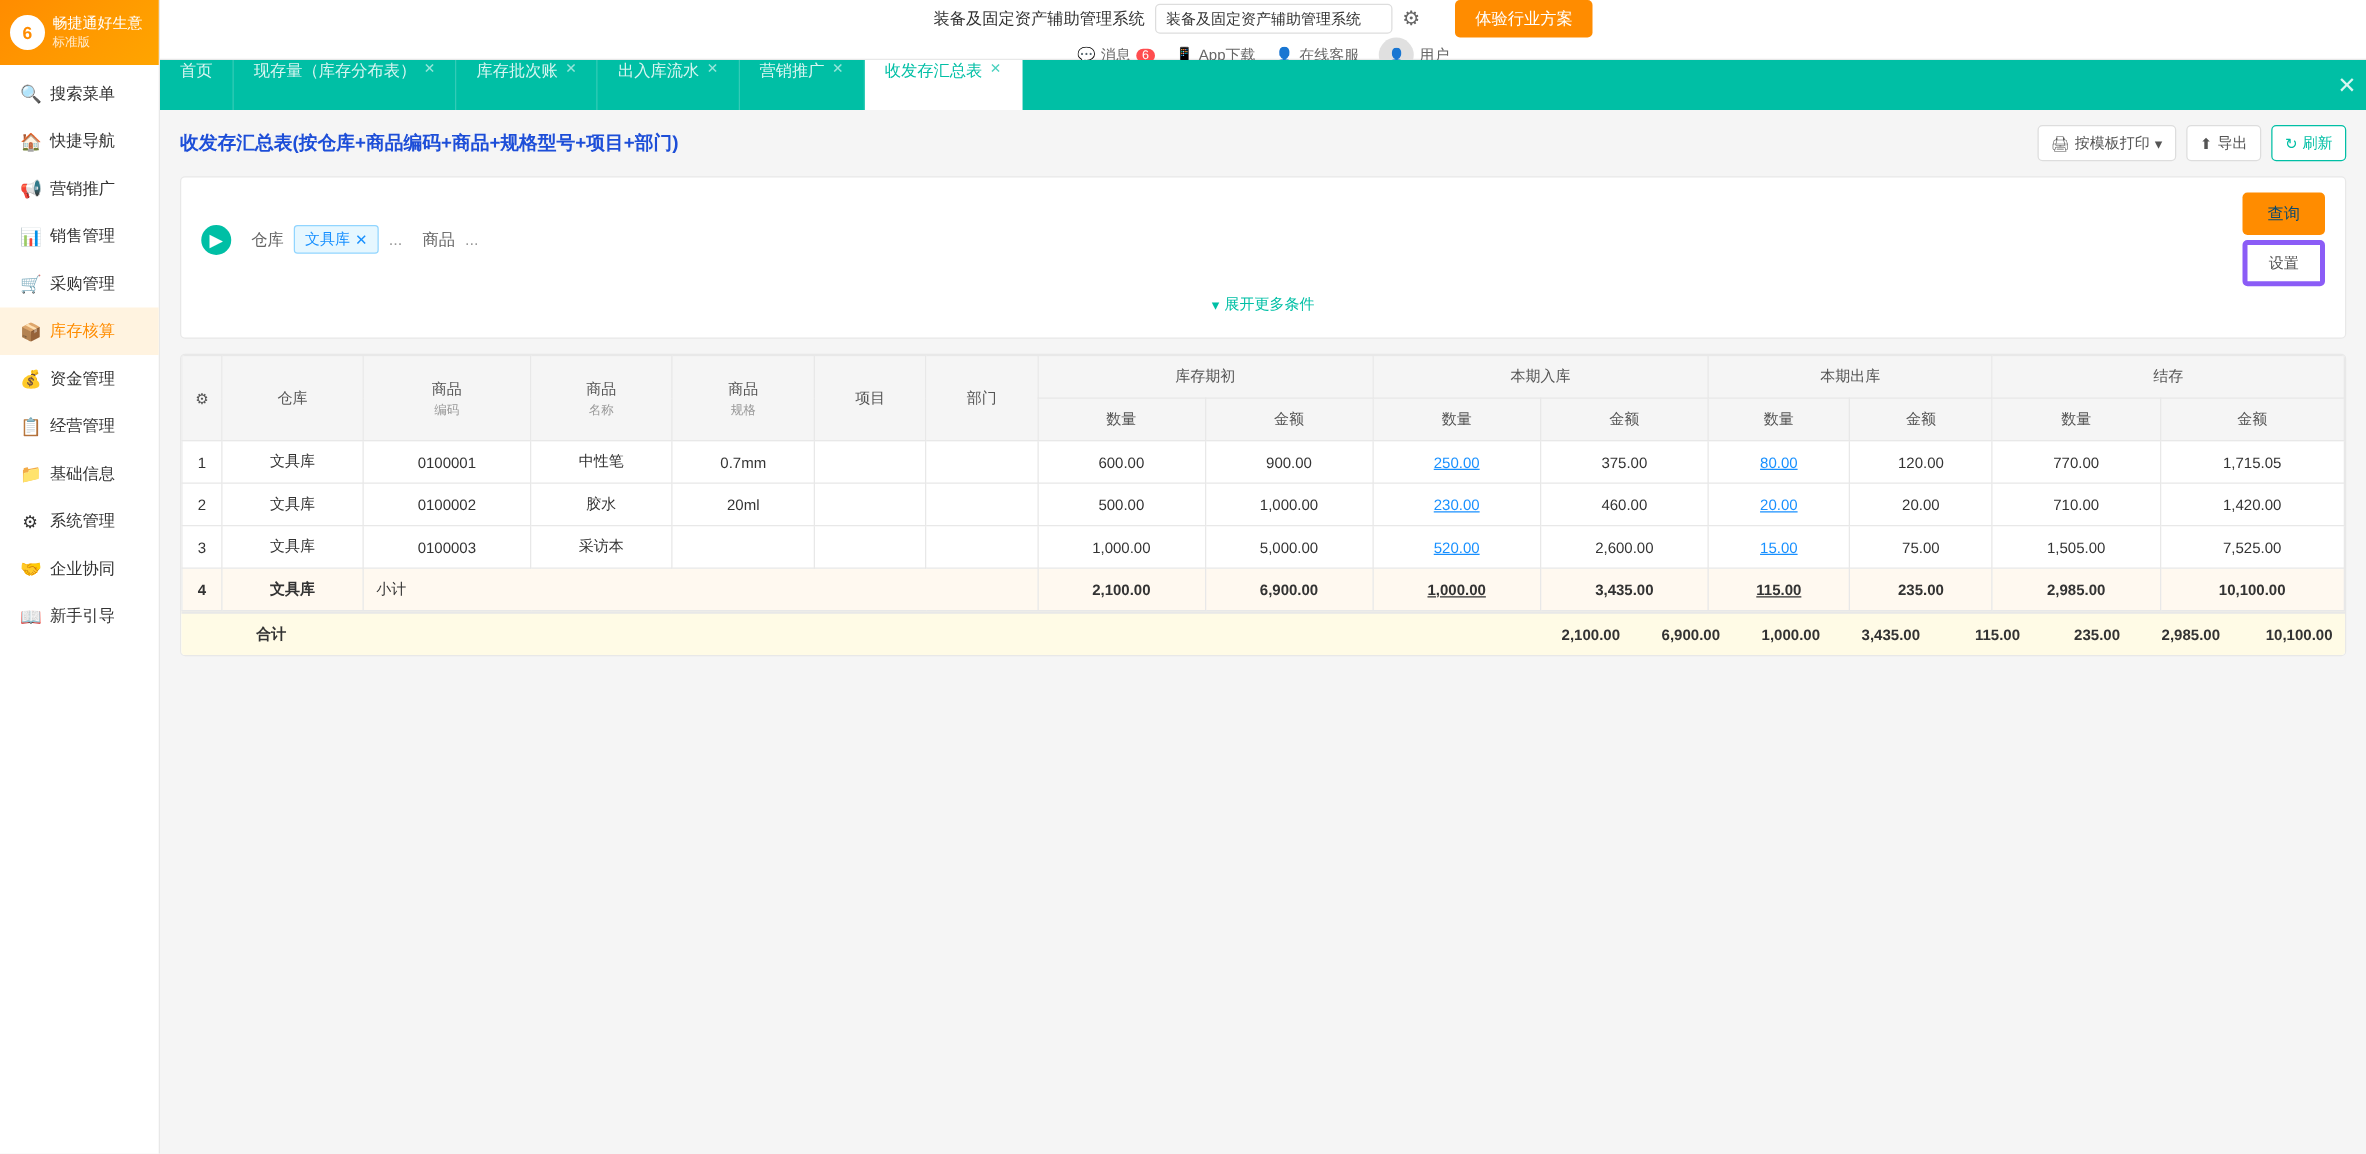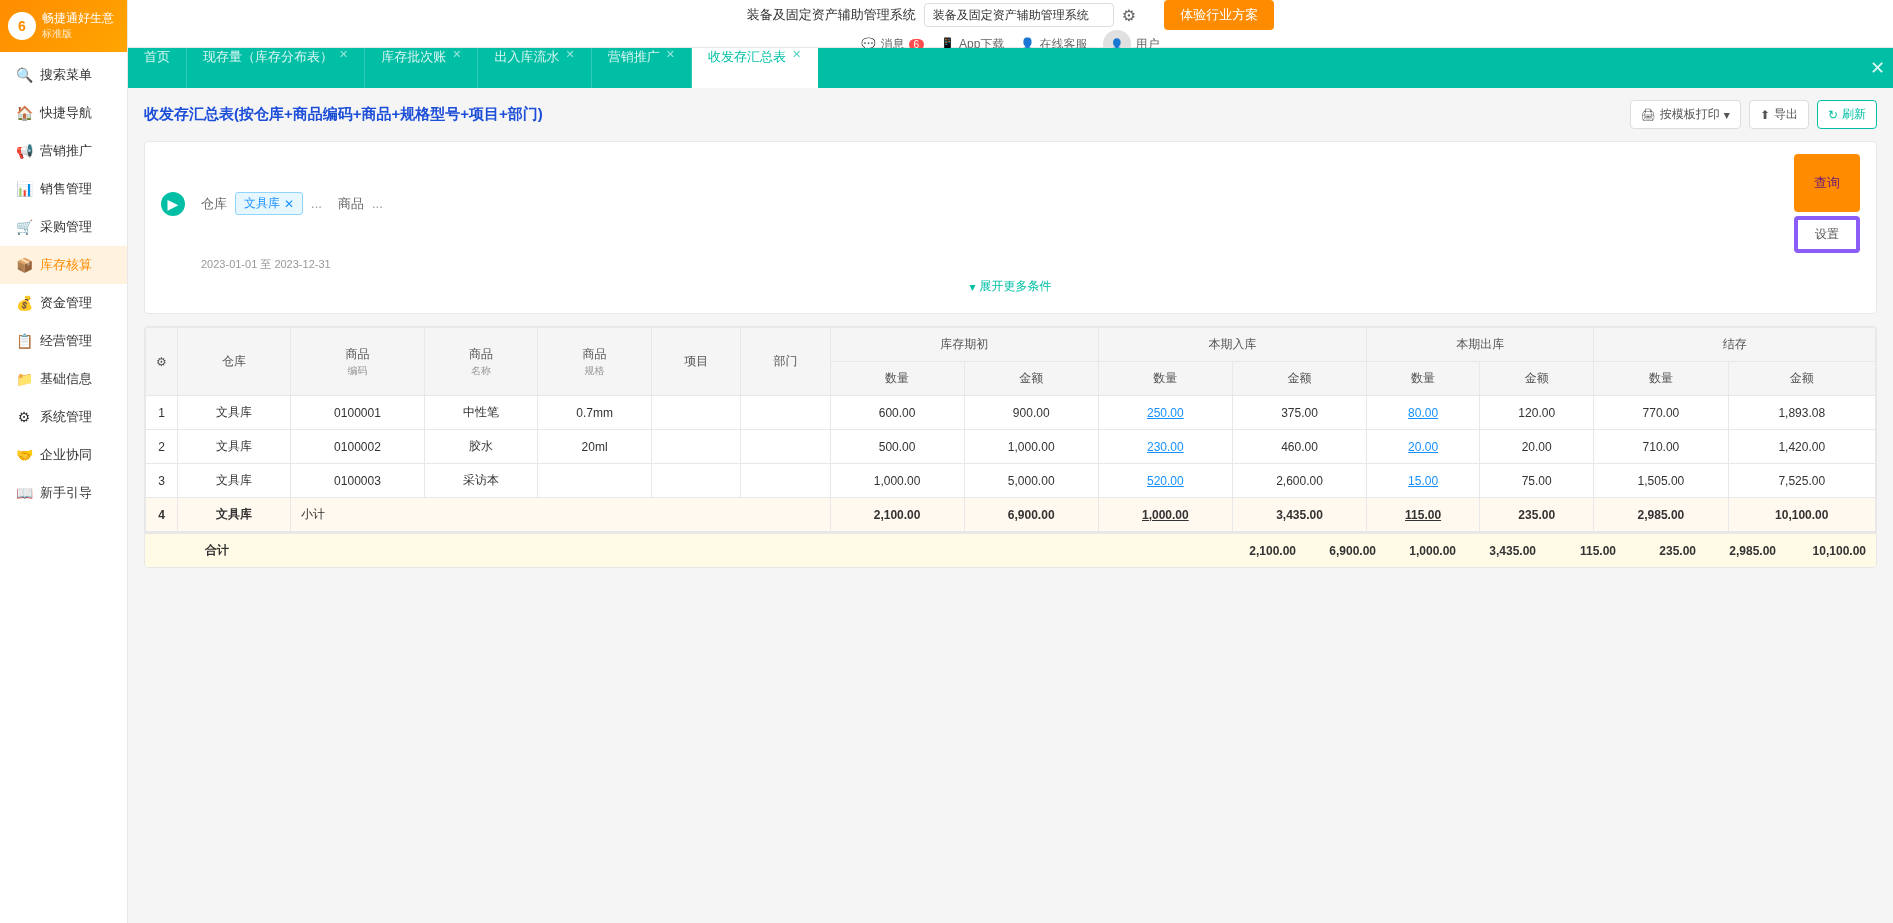--- a/index.html
+++ b/index.html
@@ -137,22 +137,22 @@
       background: #e6f7ff; border: 1px solid #91d5ff; border-radius: 3px;
       padding: 2px 8px; font-size: 12px; color: #1890ff;
     }
     .tag-close { cursor: pointer; color: #1890ff; }
     .filter-more { color: #999; font-size: 13px; cursor: pointer; }
     .expand-row {
       display: flex; align-items: center; justify-content: center;
       padding: 6px 0; cursor: pointer; color: #00bfa5; font-size: 12px; gap: 4px;
     }
     .query-btn {
-      background: #ff8c00; color: #701a75; border: none; border-radius: 4px;
-      padding: 20px 20px; font-size: 13px; cursor: pointer;
+      background: #ff8c00; color: #0c4a6e; border: none; border-radius: 4px;
+      padding: 8px 20px; font-size: 13px; cursor: pointer;
     }
     .setting-btn {
       border: 4px solid #8b5cf6; background: #fff; border-radius: 4px;
       padding: 6px 12px; font-size: 12px; cursor: pointer; color: #555;
     }
 
     
     .table-card {
       background: #fff;
       border-radius: 4px;
@@ -373,23 +373,20 @@
             <span class="filter-more">...</span>
           </div>
           <div class="filter-item">
             <span class="filter-label">商品</span>
             <span class="filter-more">...</span>
           </div>
           <div class="filter-actions" style="margin-left:auto;">
             <button class="query-btn">查询</button>
             <button class="setting-btn">设置</button>
           </div>
-        </div>
-        <div class="filter-row" style="padding-left:40px;margin-top:2px;">
-          <span class="date-range">2023-01-01 至 2023-12-31</span>
         </div>
         <div class="expand-row">
           <span>▾</span>
           <span>展开更多条件</span>
         </div>
       </div>
 
       <div class="table-card">
         <table>
           <thead>
@@ -426,21 +423,21 @@
     <td>0.7mm</td>
     <td></td>
     <td></td>
     <td>600.00</td>
     <td>900.00</td>
     <td class="link-cell">250.00</td>
     <td>375.00</td>
     <td class="link-cell">80.00</td>
     <td>120.00</td>
     <td>770.00</td>
-    <td>1,893.08</td>
+    <td>1,715.05</td>
   </tr>
               <tr>
     <td>2</td>
     <td>文具库</td>
     <td>0100002</td>
     <td>胶水</td>
     <td>20ml</td>
     <td></td>
     <td></td>
     <td>500.00</td>

